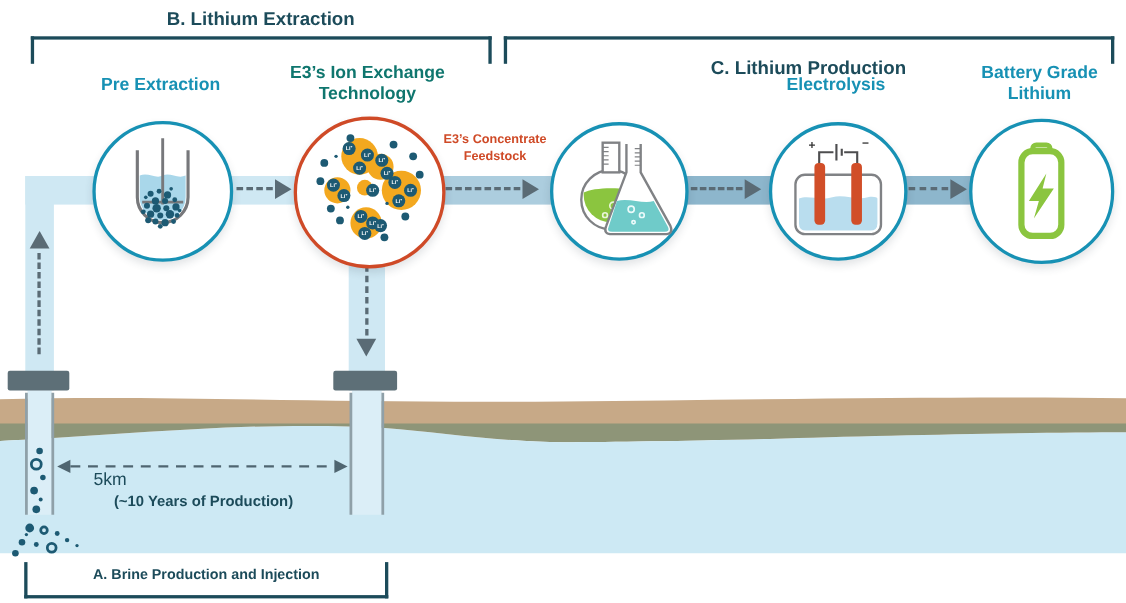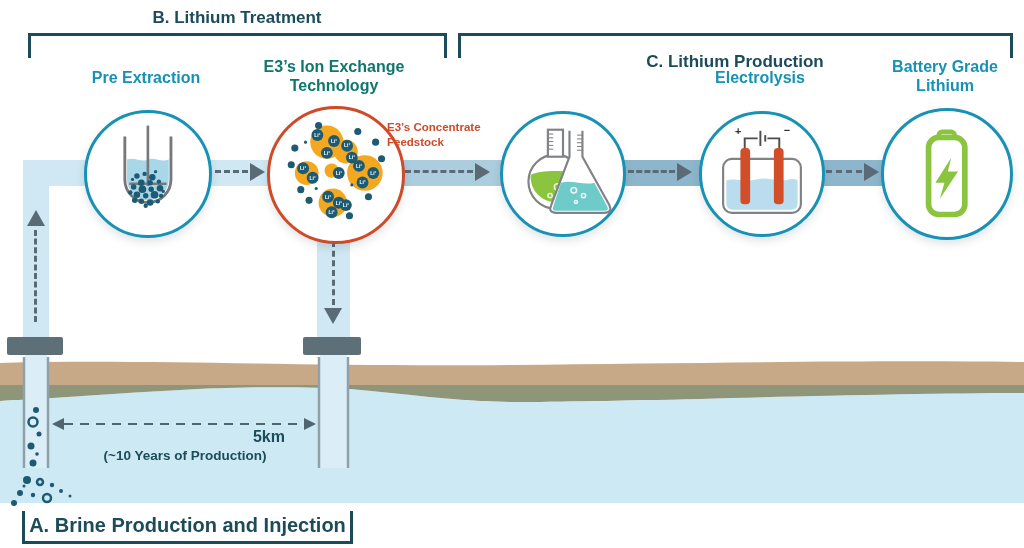--- a/index.html
+++ b/index.html
@@ -8,21 +8,21 @@
     font-family:"Liberation Sans",sans-serif;
   }
   .abs{position:absolute;}
   
   .sec-title{font-size:17px;font-weight:700;color:#1c4b5a;text-align:center;z-index:6;}
   .bracket-down{border-top:3px solid #1c4b5a;border-left:3px solid #1c4b5a;border-right:3px solid #1c4b5a;z-index:6;}
   .bracket-up{border-bottom:3px solid #1c4b5a;border-left:3px solid #1c4b5a;border-right:3px solid #1c4b5a;z-index:6;}
   
   .step-lbl{font-size:16px;font-weight:700;text-align:center;line-height:1.2;z-index:6;color:#1791b4;}
   .step-lbl.orange{color:#0f766e;}
-  .feed-lbl{font-size:11.5px;font-weight:700;color:#cf4a27;line-height:1.3;z-index:6;}
+  .feed-lbl{font-size:11.5px;font-weight:700;color:#cf4a27;text-align:center;line-height:1.3;z-index:6;}
   
   .pipe{z-index:2;}
   .pipe-light{background:#cfe8f3;}
   .pipe-mid{background:#accdde;}
   .pipe-dark{background:#8db6cc;}
   
   .dash-h{height:0;border-top:3px dashed #5a6b75;z-index:4;}
   .dash-v{width:0;border-left:3px dashed #5a6b75;z-index:4;}
   .tri{width:0;height:0;z-index:4;}
   .tri-r{border-left:15px solid #5a6b75;border-top:9px solid transparent;border-bottom:9px solid transparent;}
@@ -30,23 +30,23 @@
   .tri-d{border-top:16px solid #5a6b75;border-left:9px solid transparent;border-right:9px solid transparent;}
   
   .pcircle{background:#fff;border-radius:50%;z-index:5;box-shadow:0 4px 8px rgba(40,60,70,.14);
     display:flex;align-items:center;justify-content:center;}
   .b-teal{border:3px solid #1791b4;}
   .b-orange{border:3px solid #cf4a27;}
   .pcircle svg{width:90%;height:90%;display:block;}
   
   .wellhead{background:#5d6f77;border-radius:2px;z-index:3;}
   
-  .dist-lbl{font-size:16px;font-weight:700;color:#1c4b5a;text-align:right;z-index:6;}
+  .dist-lbl{font-size:16px;font-weight:400;color:#1c4b5a;text-align:left;z-index:6;}
   .note-lbl{font-size:13.5px;font-weight:700;color:#1c4b5a;text-align:center;z-index:6;}
-  .a-lbl{font-size:20px;font-weight:700;color:#1c4b5a;text-align:center;z-index:6;}
+  .a-lbl{font-size:13px;font-weight:700;color:#1c4b5a;text-align:center;z-index:6;}
   .ground{z-index:1;}
 </style>
 </head>
 <body>
 
 <div class="canvas">
 
   <svg class="abs ground" style="left:0;top:355;" width="1024" height="193" viewBox="0 0 1024 193">
     <path d="M0,8 C150,4 300,12 512,10 C700,8 880,5 1024,7 L1024,45 L0,45 Z" fill="#c7a987"></path>
     <path d="M0,30 L1024,30 L1024,38 C944,38 800,41 700,44 C620,46 560,47 512,47 C460,47 400,38 350,34 C300,31 230,32 180,35 C120,38 60,43 0,46 Z" fill="#8e9578"></path>
@@ -110,21 +110,21 @@
 
   <div class="abs dash-h" style="left:826px;top:170px;width:36px;"></div>
   <div class="abs tri tri-r" style="left:864px;top:163px;"></div>
 
   <div class="abs tri tri-u" style="left:27px;top:210px;"></div>
   <div class="abs dash-v" style="left:34px;top:230px;height:92px;"></div>
 
   <div class="abs dash-v" style="left:332px;top:241px;height:64px;"></div>
   <div class="abs tri tri-d" style="left:324px;top:308px;"></div>
 
-  <div class="abs sec-title" style="left:37px;top:8px;width:400px;">B. Lithium Treatment</div>
+  <div class="abs sec-title" style="left:37px;top:8px;width:400px;">B. Lithium Extraction</div>
   <div class="abs bracket-down" style="left:28px;top:33px;width:413px;height:22px;"></div>
 
   <div class="abs sec-title" style="left:535px;top:8px;width:400px;margin-top:44px;">C. Lithium Production</div>
   <div class="abs bracket-down" style="left:458px;top:33px;width:549px;height:22px;"></div>
 
   <div class="abs step-lbl" style="left:61px;top:68px;width:170px;">Pre Extraction</div>
   <div class="abs step-lbl orange" style="left:259px;top:57px;width:150px;">E3’s Ion Exchange Technology</div>
   <div class="abs step-lbl" style="left:885px;top:57px;width:120px;">Battery Grade Lithium</div>
   <div class="abs step-lbl" style="left:675px;top:68px;width:170px;">Electrolysis</div>
 

